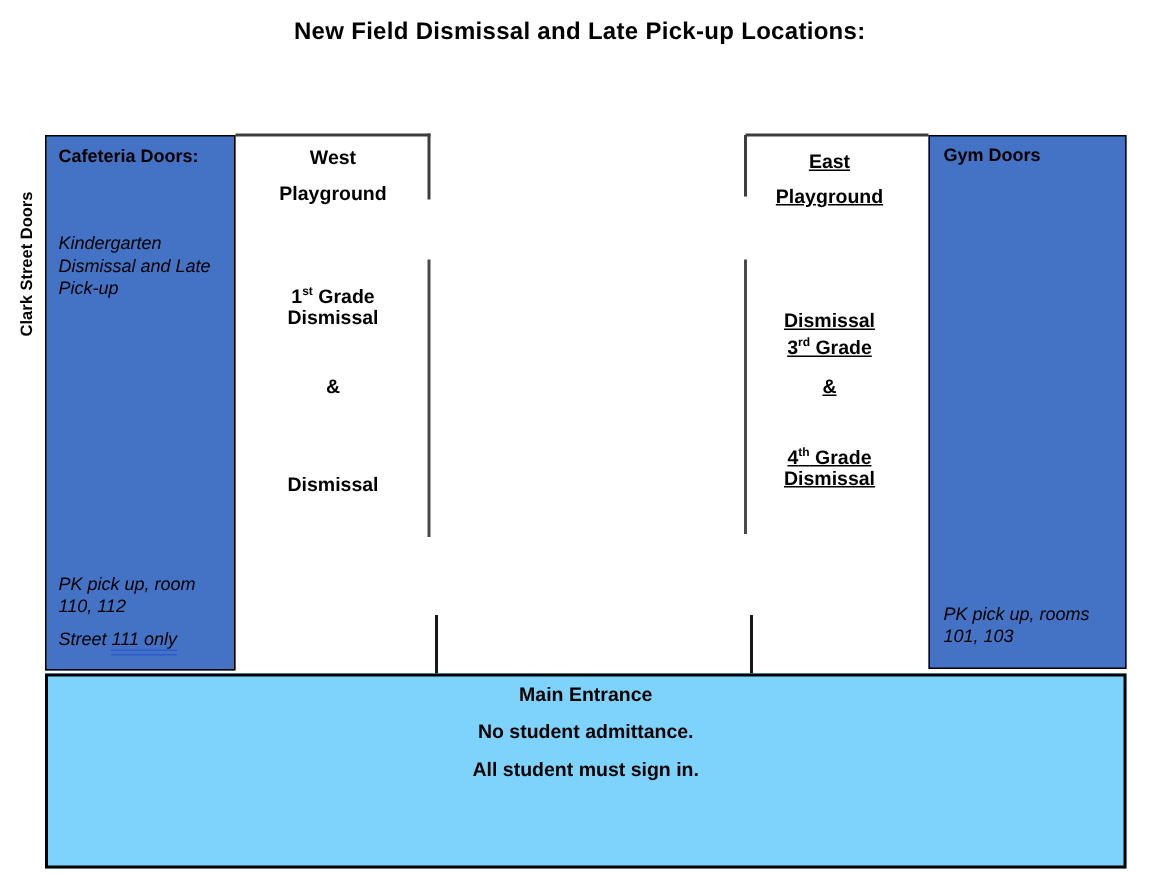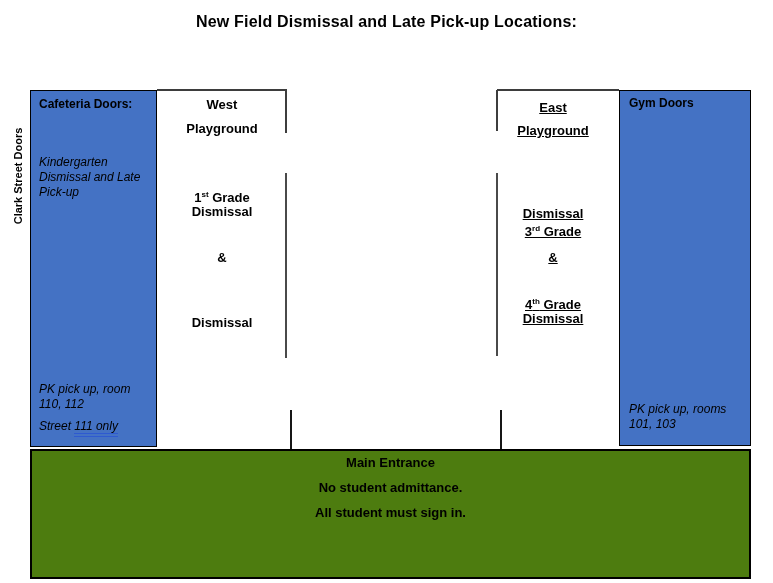--- a/index.html
+++ b/index.html
@@ -88,19 +88,19 @@
   <div class="area-line east-line" style="top:311px;">Dismissal</div>
 
   <div class="blue-box" style="left: 619px; top: 90px; width: 132px; height: 356px; background-color: rgb(68, 114, 196);">
     <div class="box-inner bold" style="left:9px; top:5px;">Gym Doors</div>
     <div class="box-inner italic note" style="left:9px; top:311px; width:116px;">
       <div>PK pick up, rooms</div>
       <div>101, 103</div>
     </div>
   </div>
 
-  <div class="blue-box thick" style="left: 30px; top: 449px; width: 721px; height: 130px; background-color: #4d7c0f;">
+  <div class="blue-box thick" style="left: 30px; top: 449px; width: 721px; height: 130px; background-color: #7dd3fc;">
     <div class="entrance-line" style="top:4px;">Main Entrance</div>
     <div class="entrance-line" style="top:29px;">No student admittance.</div>
     <div class="entrance-line" style="top:54px;">All student must sign in.</div>
   </div>
 
 </div>
 
 </body></html>

